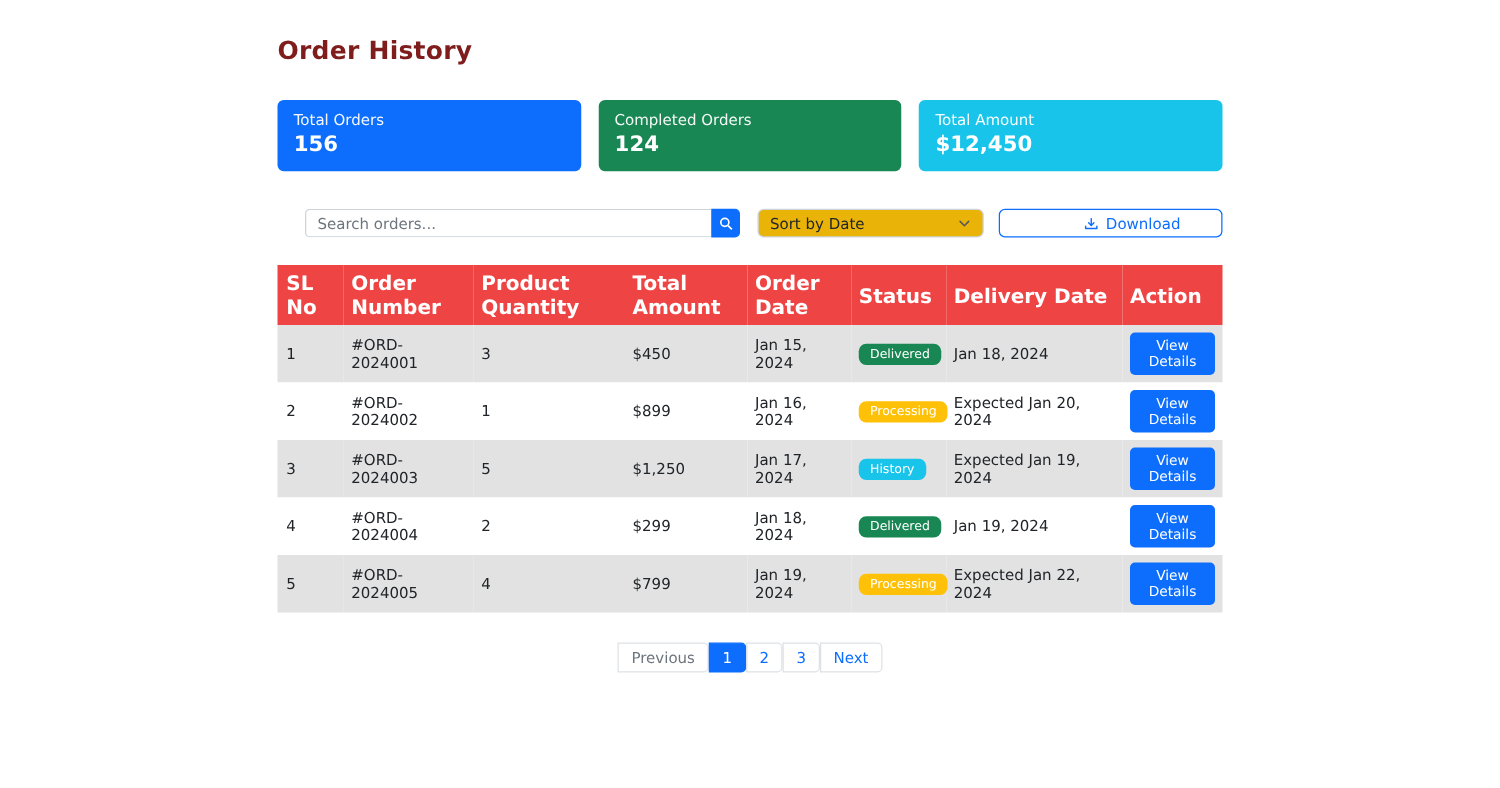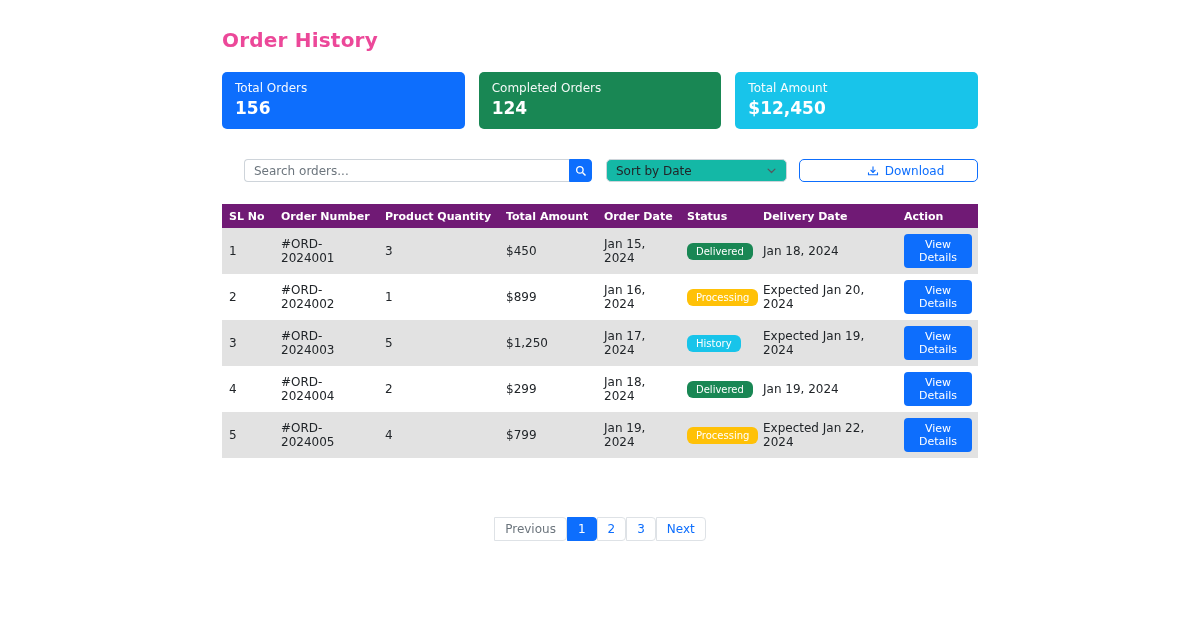--- a/index.html
+++ b/index.html
@@ -5,21 +5,21 @@
   * { margin: 0; padding: 0; box-sizing: border-box; }
   html, body { width: 1200px; height: 630px; background: #ffffff; }
   body {
     font-family: "DejaVu Sans", "Liberation Sans", sans-serif;
     color: #212529;
     font-size: 12px;
   }
   .container { width: 756px; margin: 0 auto; padding-top: 28px; }
 
   
-  .page-title { font-size: 20px; font-weight: 600; color: #ec4899; margin-bottom: 20px; letter-spacing: 0.2px; }
+  .page-title { font-size: 20px; font-weight: 600; color: #7f1d1d; margin-bottom: 28px; letter-spacing: 0.2px; }
 
   
   .stats-row { display: flex; gap: 14px; margin-bottom: 30px; }
   .stat-card { flex: 1; height: 57px; border-radius: 5px; padding: 9px 13px; color: #ffffff; }
   .stat-card .stat-label { font-size: 12px; margin-bottom: 3px; opacity: 0.95; }
   .stat-card .stat-value { font-size: 17px; font-weight: 700; }
 
   
   .controls-row { display: flex; align-items: center; margin-bottom: 22px; }
   .search-group { display: flex; width: 370px; height: 23px; padding-left: 22px; }
@@ -29,35 +29,35 @@
     font-family: inherit; outline: none;
   }
   .search-input::placeholder { color: #6c757d; }
   .search-btn {
     width: 23px; height: 23px; background: #0d6efd; border: 1px solid #0d6efd;
     border-radius: 0 4px 4px 0; display: flex; align-items: center; justify-content: center;
     cursor: pointer;
   }
   .sort-select {
     width: 181px; height: 23px; margin-left: 14px; border: 1px solid #ced4da;
-    border-radius: 5px; background: #14b8a6; display: flex; align-items: center;
+    border-radius: 5px; background: #eab308; display: flex; align-items: center;
     justify-content: space-between; padding: 0 9px; font-size: 12px; color: #212529;
     cursor: pointer;
   }
   .download-btn {
     width: 179px; height: 23px; margin-left: 12px; border: 1px solid #0d6efd;
     border-radius: 5px; background: #ffffff; color: #0d6efd; font-size: 12px;
     display: flex; align-items: center; justify-content: center; gap: 6px;
     font-family: inherit; cursor: pointer; padding-left: 34px;
   }
 
   
   table { width: 756px; border-collapse: collapse; table-layout: fixed; margin-bottom: 24px; }
   thead th {
-    background: #701a75; color: #ffffff; font-size: 11px; font-weight: bold;
+    background: #ef4444; color: #ffffff; font-size: 16px; font-weight: bold;
     text-align: left; padding: 5px 6px; height: 24px;
   }
   tbody td { font-size: 12px; color: #212529; padding: 6px 6px; height: 28px; vertical-align: middle; }
   tbody tr:nth-child(odd) { background: #e2e2e2; }
   tbody tr:nth-child(even) { background: #ffffff; }
   th:first-child, td:first-child { padding-left: 7px; }
 
   .badge {
     display: inline-block; color: #ffffff; font-size: 10px; font-weight: normal;
     padding: 3px 9px; border-radius: 6px; line-height: 1.1;
@@ -68,21 +68,21 @@
   }
 
   
   .pagination-wrap { display: flex; justify-content: center; }
   .pagination { display: flex; list-style: none; }
   .page-item {
     border: 1px solid #dee2e6; background: #ffffff; color: #0d6efd;
     font-size: 12px; padding: 4px 10px; margin-left: -1px; cursor: pointer;
     font-family: inherit; line-height: 1.2;
   }
-  .page-item:first-child { border-radius: 4px 0 0 4px; margin-left: 0; margin-top: 35px; }
+  .page-item:first-child { border-radius: 4px 0 0 4px; margin-left: 0; }
   .page-item:last-child { border-radius: 0 4px 4px 0; }
   .page-item.disabled { color: #6c757d; cursor: default; }
   .page-item.active { background: #0d6efd; border-color: #0d6efd; color: #ffffff; }
 
   svg { display: block; }
 </style>
 </head>
 <body>
 
 <div class="container">

